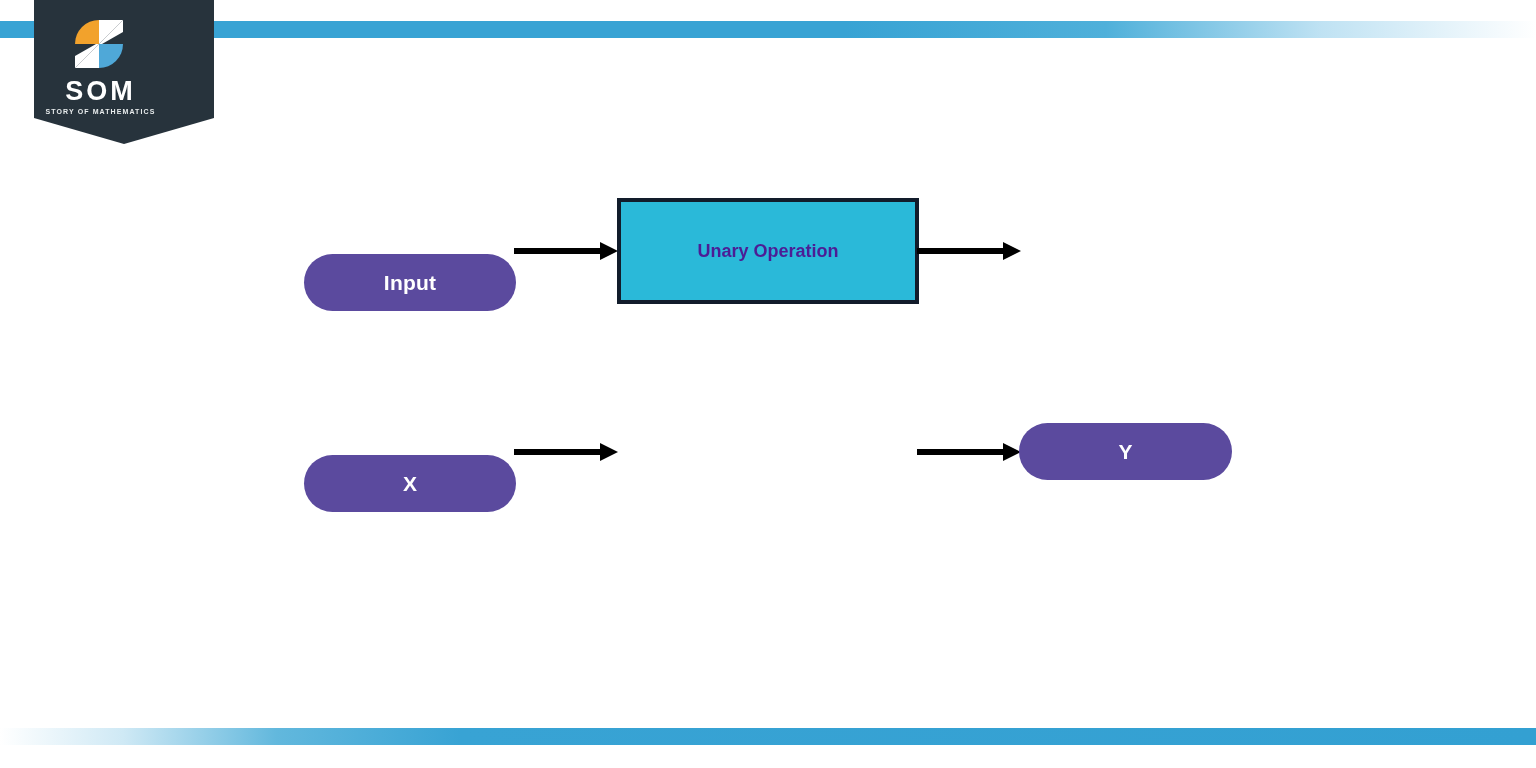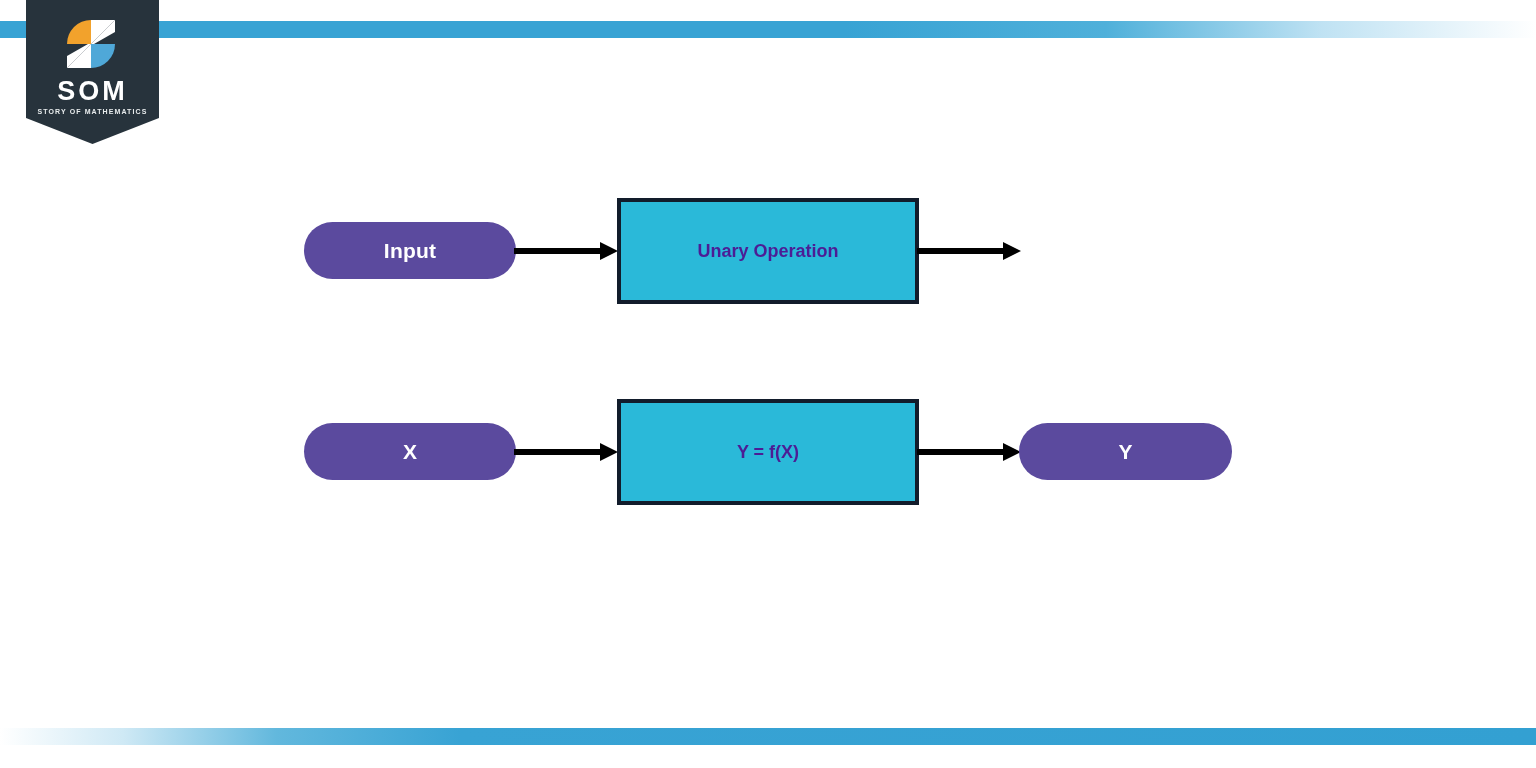--- a/index.html
+++ b/index.html
@@ -32,27 +32,28 @@
   }
   .ribbon-bottom {
     top: 728px;
     background: linear-gradient(to right,
         #ffffff 0%, #cfe9f5 8%, #62b8dd 18%, #38a3d4 30%, #33a0d2 100%);
   }
 
   
   .logo-banner {
     position: absolute;
-    left: 26px;
+    left: 34px;
     top: 0;
     width: 133px;
     height: 144px;
     background: #27333c;
     -webkit-clip-path: polygon(0 0, 100% 0, 100% 82%, 50% 100%, 0 82%);
     clip-path: polygon(0 0, 100% 0, 100% 82%, 50% 100%, 0 82%);
+    padding-left: 47px;
   }
   .logo-mark {
     position: absolute;
     left: 34px;
     top: 18px;
     width: 62px;
     height: 52px;
   }
   .logo-word {
     position: absolute;
@@ -96,21 +97,21 @@
     background: #5b4a9e;
     border-radius: 29px;
     color: #ffffff;
     font-size: 21px;
     font-weight: bold;
     display: flex;
     align-items: center;
     justify-content: center;
     letter-spacing: 0.2px;
   }
-  .pill-in  { left: 304px; width: 212px; }
+  .pill-in  { left: 304px; width: 212px; margin-top: 32px; }
   .pill-out { left: 1019px; width: 213px; }
 
   .op-box {
     position: absolute;
     left: 617px;
     top: 6px;
     width: 302px;
     height: 106px;
     background: #2ab9d9;
     border: 4px solid #121c2b;
@@ -183,21 +184,20 @@
   <div class="flow-row" id="row-2">
     <div class="pill pill-in">X</div>
 
     <div class="arrow arrow-1">
       <svg viewBox="0 0 104 18" width="104" height="18" aria-hidden="true">
         <line x1="0" y1="9" x2="88" y2="9" stroke="#000000" stroke-width="6"></line>
         <polygon points="86,0 104,9 86,18" fill="#000000"></polygon>
       </svg>
     </div>
 
-    <div class="op-box">Y = f(X)</div>
 
     <div class="arrow arrow-2">
       <svg viewBox="0 0 104 18" width="104" height="18" aria-hidden="true">
         <line x1="0" y1="9" x2="88" y2="9" stroke="#000000" stroke-width="6"></line>
         <polygon points="86,0 104,9 86,18" fill="#000000"></polygon>
       </svg>
     </div>
 
     <div class="pill pill-out">Y</div>
   </div>

